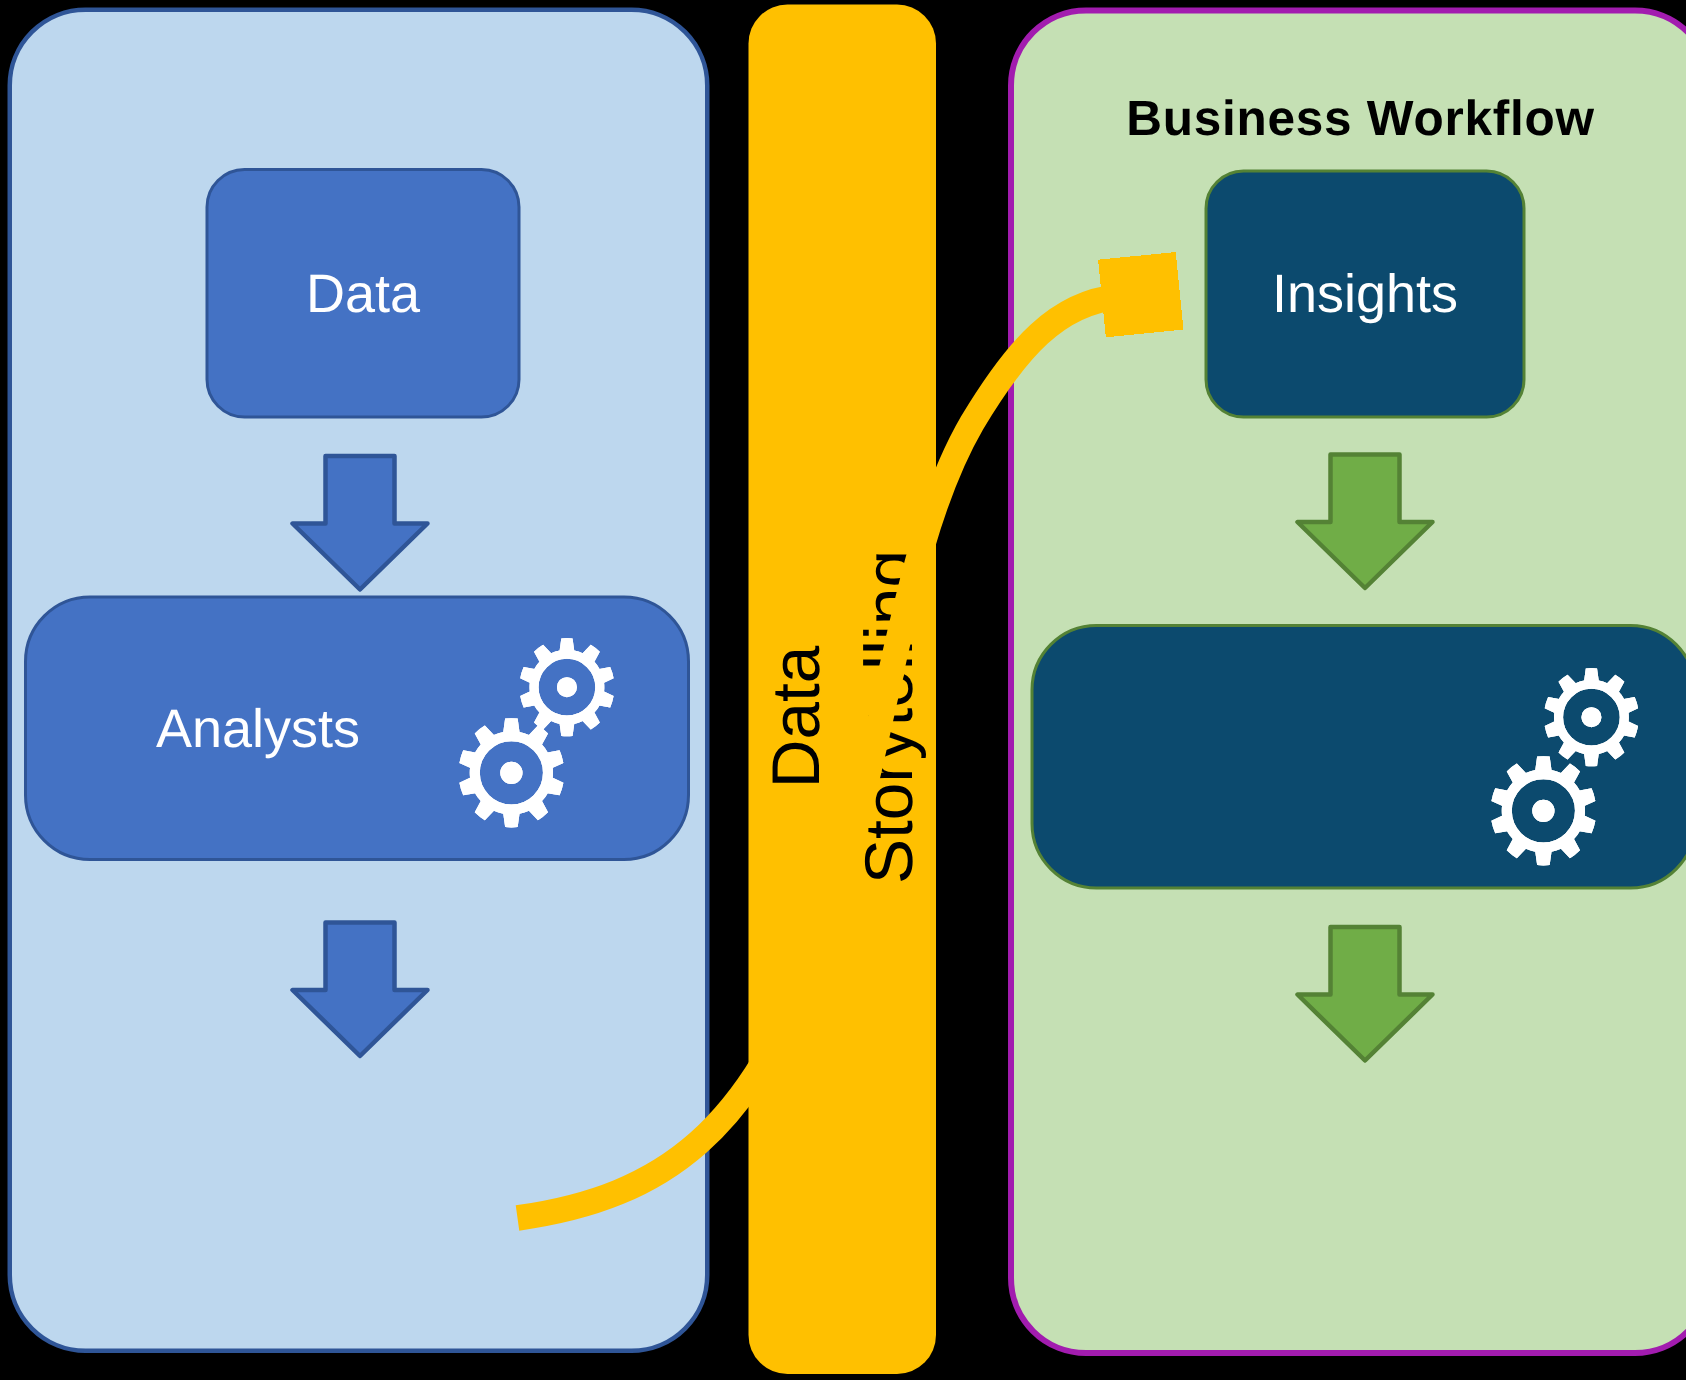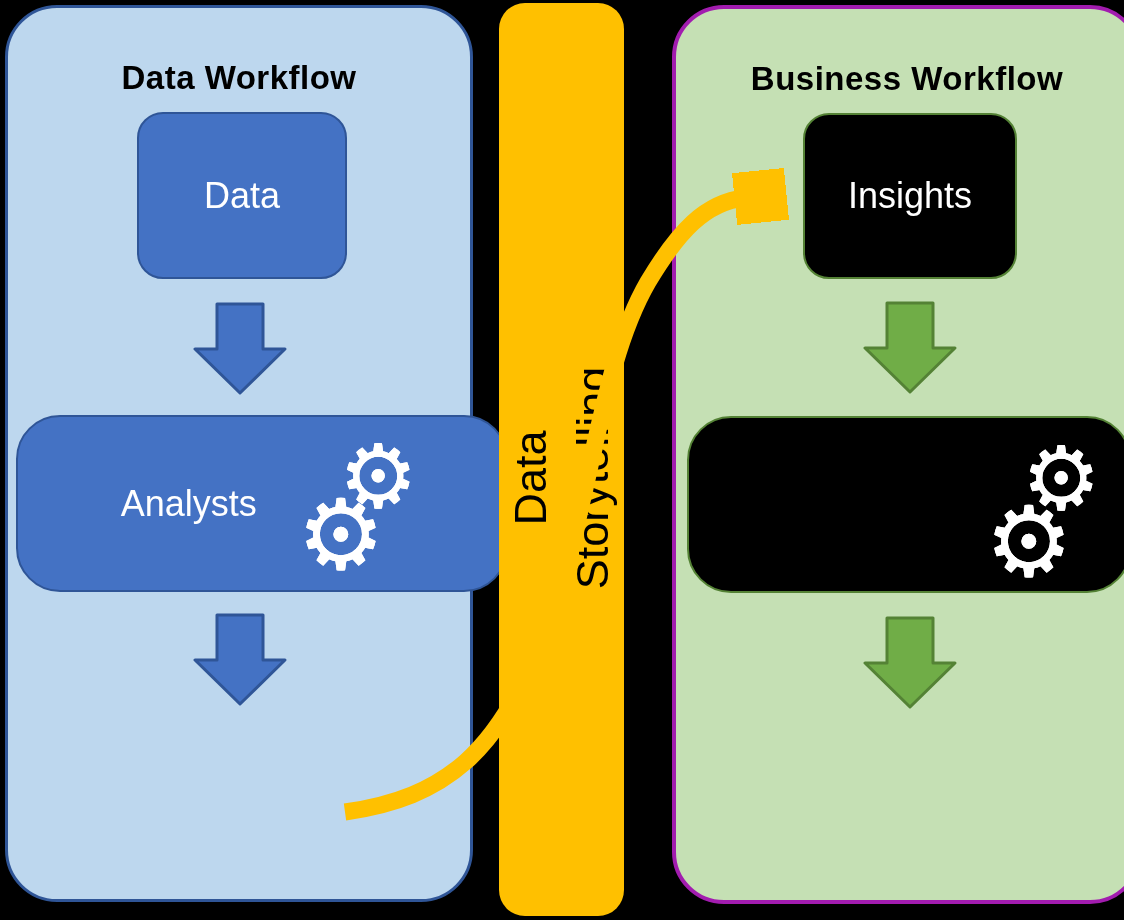--- a/index.html
+++ b/index.html
@@ -17,29 +17,29 @@
   .panel.green{left:672px;background:#C5E0B4;border:4px solid #a21caf;}
   .panel-title{
     position:absolute;top:24px;left:0;width:100%;
     text-align:center;font-size:33px;font-weight:700;color:#000;
     letter-spacing:0.5px;
   }
 
   
   .node{position:absolute;display:flex;align-items:center;justify-content:center;}
   .node.blue{background:#4472C4;border:2.5px solid #2F5597;}
-  .node.green{background:#000000;border:2.5px solid #548235;}
+  .node.green{background:#0c4a6e;border:2.5px solid #548235;}
   .node .label{color:#fff;font-size:36px;text-align:center;}
   .node.small{border-radius:26px;}
   .node.wide{border-radius:44px;justify-content:flex-start;}
   .node.wide .label{position:absolute;left:0;width:70%;}
 
   
   .n-data     {left:129px;top:104px;width:206px;height:163px;}
-  .n-analysts {left:8px;  top:407px;width:440px;height:173px;padding-left:48px;}
+  .n-analysts {left:8px;  top:389px;width:440px;height:173px;}
   .n-analysis {left:129px;top:724px;width:208px;height:161px;}
   
   .n-insights {left:127px;top:104px;width:210px;height:162px;}
   .n-leaders  {left:11px; top:407px;width:440px;height:173px;}
   .n-decisions{left:134px;top:722px;width:203px;height:162px;}
 
   
   .block-arrow{position:absolute;width:94px;height:93px;}
   .a1{left:185px;top:294px;}
   .a2{left:185px;top:605px;}
@@ -77,21 +77,20 @@
   
   .overlay{position:absolute;left:0;top:0;width:1124px;height:920px;pointer-events:none;z-index:50;}
   .overlay path{fill:none;stroke:#FFC000;stroke-width:17;}
 </style>
 </head>
 <body>
 
 <div class="canvas">
 
   <section class="panel blue">
-    <h2 class="panel-title">Data Workflow</h2>
 
     <div class="node blue small n-data">
       <span class="label">Data</span>
     </div>
 
     <svg class="block-arrow a1" viewBox="0 0 94 93">
       <polygon class="blue" points="24,2 70,2 70,47 92,47 47,91 2,47 24,47"></polygon>
     </svg>
 
     <div class="node blue wide n-analysts">

